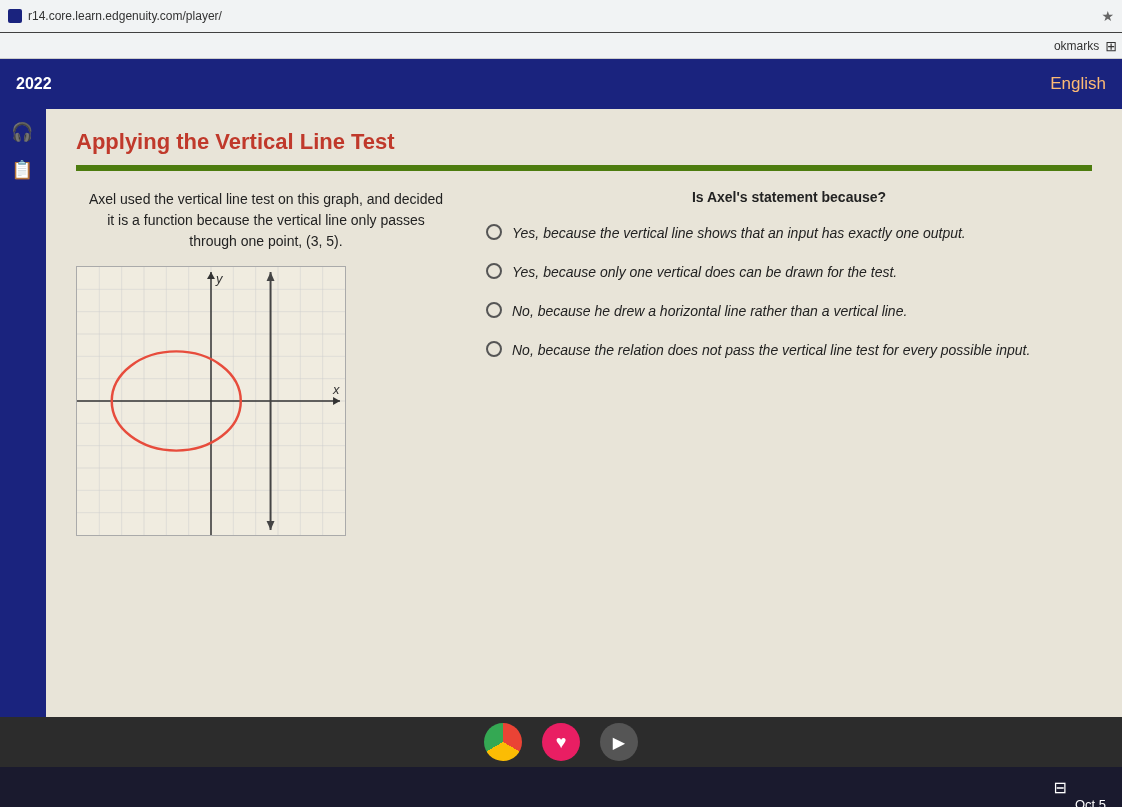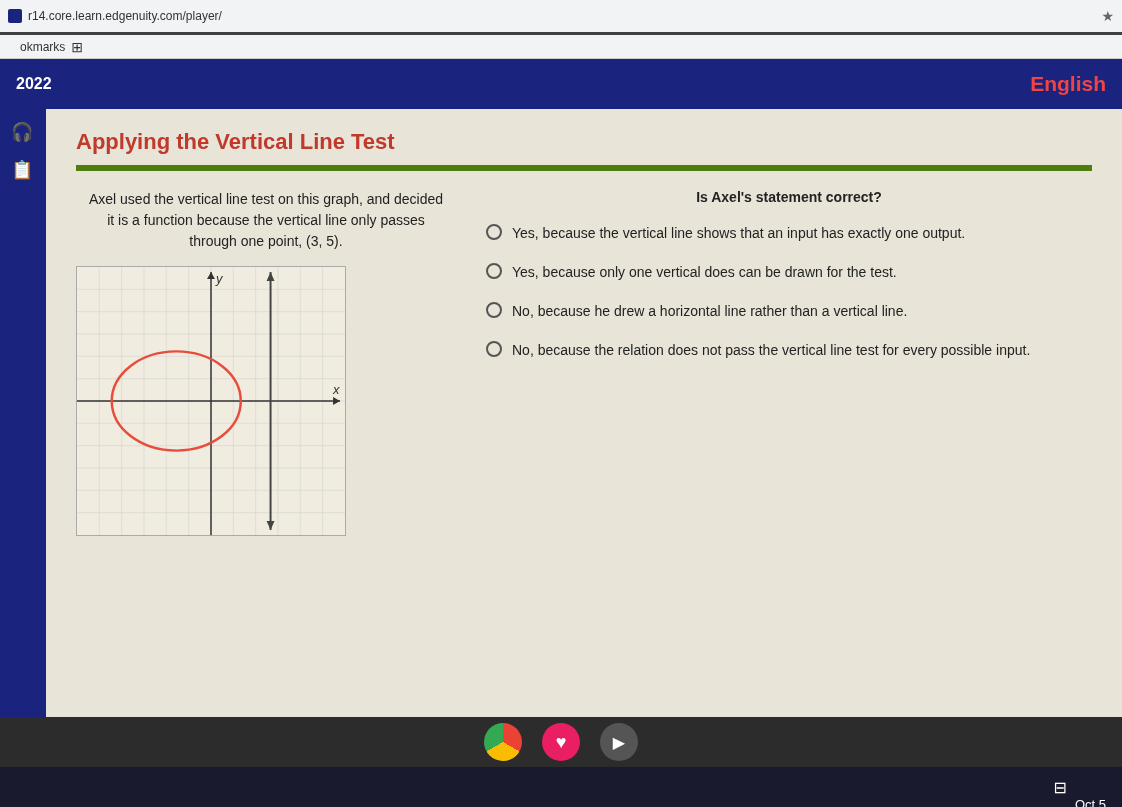--- a/index.html
+++ b/index.html
@@ -31,24 +31,25 @@
       margin-left: 6px;
     }
     .star-icon {
       margin-left: auto;
       font-size: 14px;
       color: #666;
     }
     .bookmarks-bar {
       display: flex;
       align-items: center;
-      padding: 3px 20px;
+      padding: 3px 5px;
       background: #f1f3f4;
       height: 26px;
-      border-top: 3px solid #404040;
+      border-top: 1px solid #404040;
+      justify-content: flex-end;
     }
     .bookmarks-label {
       font-size: 12px;
       color: #333;
       margin-right: 6px;
     }
     .bookmarks-icon {
       font-size: 14px;
       color: #333;
     }
@@ -62,23 +63,23 @@
       align-items: center;
       justify-content: space-between;
       padding: 0 16px;
     }
     .year-label {
       color: white;
       font-size: 16px;
       font-weight: bold;
     }
     .english-label {
-      color: #ef4444;
-      font-size: 21px;
-      font-weight: bold;
+      color: #fdba74;
+      font-size: 17px;
+      font-weight: normal;
     }
 
     
     .main-wrapper {
       display: flex;
       width: 100%;
       height: calc(807px - 32px - 26px - 50px - 50px - 40px);
     }
 
     
@@ -159,20 +160,21 @@
       font-weight: bold;
       margin-bottom: 18px;
     }
 
     .answer-choice {
       display: flex;
       align-items: flex-start;
       gap: 10px;
       margin-bottom: 18px;
       cursor: pointer;
+      font-style: italic;
     }
 
     .radio-circle {
       width: 16px;
       height: 16px;
       border: 2px solid #555;
       border-radius: 50%;
       flex-shrink: 0;
       margin-top: 1px;
       background: transparent;
@@ -329,21 +331,21 @@
             <line x1="195" y1="5" x2="195" y2="265" stroke="#444" stroke-width="2"></line>
 
             <polygon points="195,5 191,14 199,14" fill="#444"></polygon>
 
             <polygon points="195,265 191,256 199,256" fill="#444"></polygon>
           </svg>
         </div>
       </div>
 
       <div class="right-section">
-        <div class="question-text">Is Axel's statement correct?</div>
+        <div class="question-text">Is Axel's statement because?</div>
 
         <div class="answer-choice">
           <div class="radio-circle"></div>
           <span class="choice-text">Yes, because the vertical line shows that an input has exactly one output.</span>
         </div>
 
         <div class="answer-choice">
           <div class="radio-circle"></div>
           <span class="choice-text">Yes, because only one vertical does can be drawn for the test.</span>
         </div>

